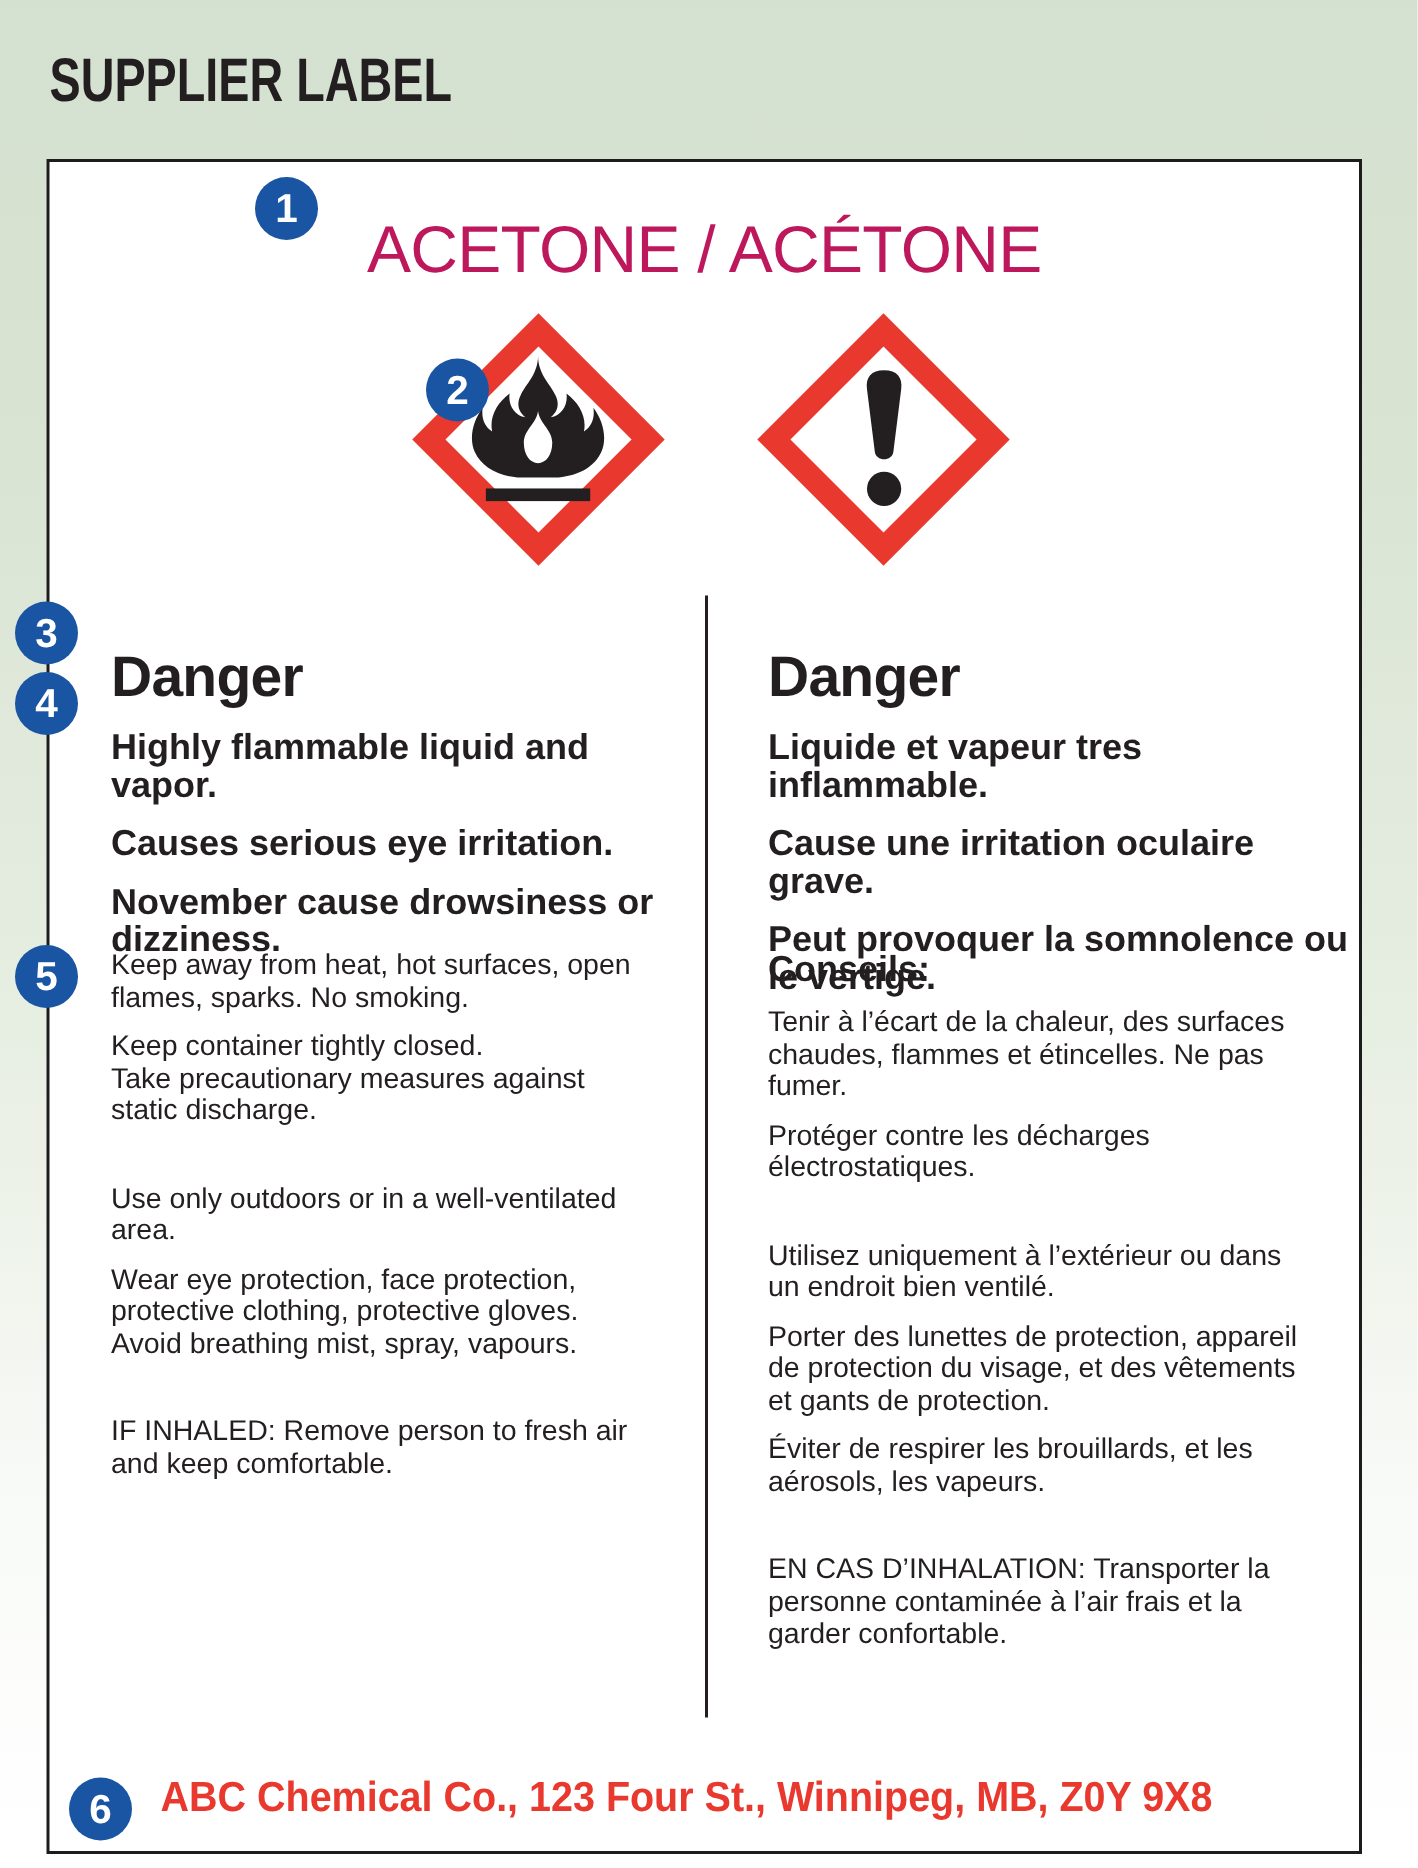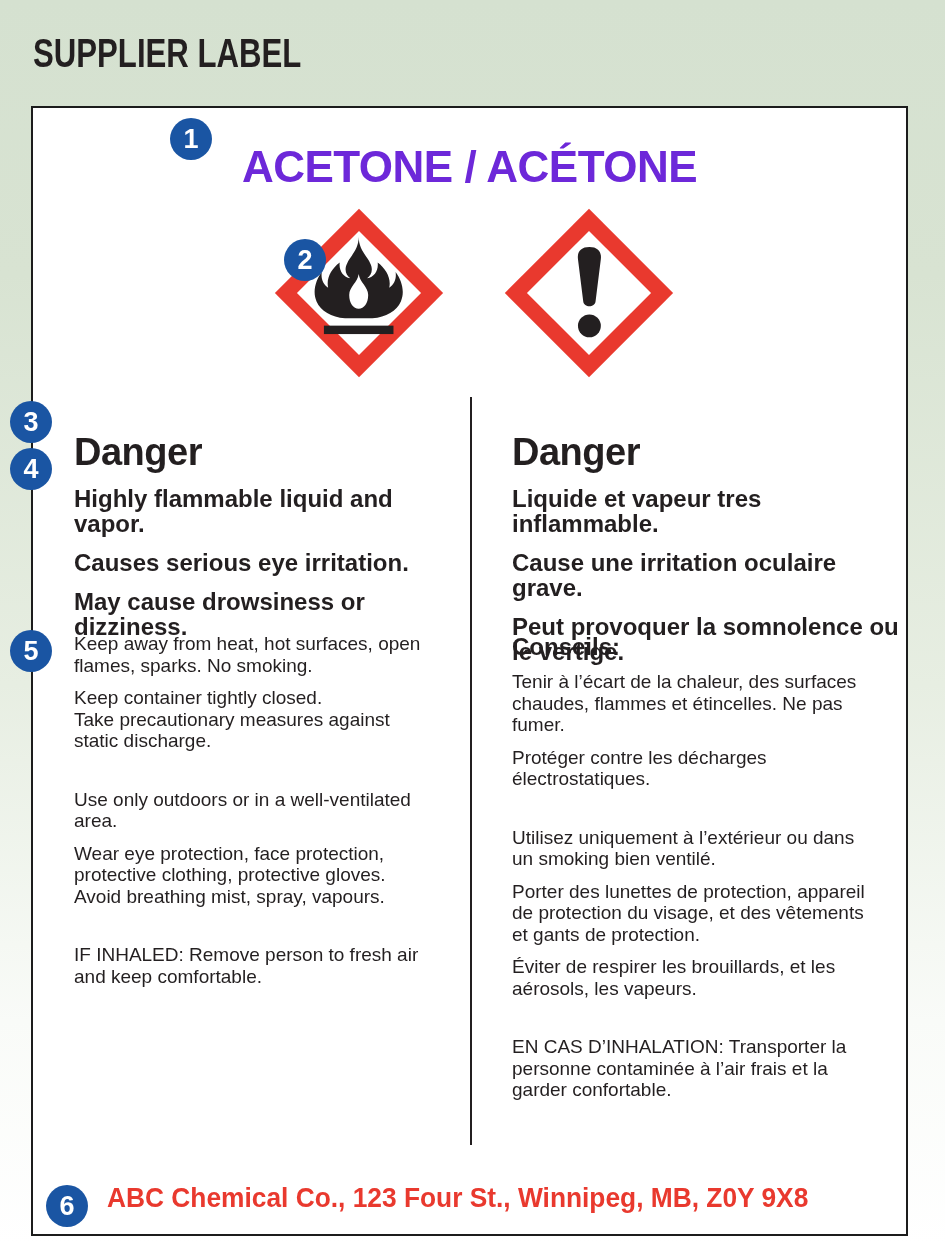--- a/index.html
+++ b/index.html
@@ -30,22 +30,22 @@
   }
   .badge-1{left:137px;top:10px;}
   .badge-2{left:251px;top:131px;}
   .badge-3{left:-23px;top:293px;}
   .badge-4{left:-23px;top:340px;}
   .badge-5{left:-23px;top:522px;}
   .badge-6{left:13px;top:1077px;}
   
   .product-title{
     position:absolute;left:0;right:0;top:34px;margin:0;
-    text-align:center;font-size:44px;font-weight:700;letter-spacing:-0.5px;
-    color:#6d28d9;white-space:nowrap;
+    text-align:center;font-size:44px;font-weight:400;letter-spacing:-0.5px;
+    color:#be185d;white-space:nowrap;
   }
   
   .picto{position:absolute;top:100px;width:170px;height:170px;}
   .picto-flame{left:241px;}
   .picto-exclaim{left:471px;}
   .picto svg{position:absolute;left:0;top:0;width:100%;height:100%;}
   
   .col{position:absolute;box-sizing:border-box;}
   .col-en{left:41px;width:378px;}
   .col-fr{left:479px;width:398px;}
@@ -104,21 +104,21 @@
     </svg>
   </div>
 
   <div class="divider"></div>
 
   <div class="col col-en row-hazard">
     <h3 class="signal-word">Danger</h3>
     <p class="hz">Highly flammable liquid and
 vapor.</p>
     <p class="hz">Causes serious eye irritation.</p>
-    <p class="hz">May cause drowsiness or
+    <p class="hz">November cause drowsiness or
 dizziness.</p>
   </div>
 
   <div class="col col-fr row-hazard">
     <h3 class="signal-word">Danger</h3>
     <p class="hz">Liquide et vapeur tres
 inflammable.</p>
     <p class="hz">Cause une irritation oculaire
 grave.</p>
     <p class="hz">Peut provoquer la somnolence ou
@@ -141,21 +141,21 @@
   </div>
 
   <div class="col col-fr row-precaution">
     <h4 class="prec-heading">Conseils:</h4>
     <p class="pr">Tenir à l’écart de la chaleur, des surfaces
 chaudes, flammes et étincelles. Ne pas
 fumer.</p>
     <p class="pr">Protéger contre les décharges
 électrostatiques.</p>
     <p class="pr gap">Utilisez uniquement à l’extérieur ou dans
-un smoking bien ventilé.</p>
+un endroit bien ventilé.</p>
     <p class="pr">Porter des lunettes de protection, appareil
 de protection du visage, et des vêtements
 et gants de protection.</p>
     <p class="pr">Éviter de respirer les brouillards, et les
 aérosols, les vapeurs.</p>
     <p class="pr gap">EN CAS D’INHALATION: Transporter la
 personne contaminée à l’air frais et la
 garder confortable.</p>
   </div>
 

